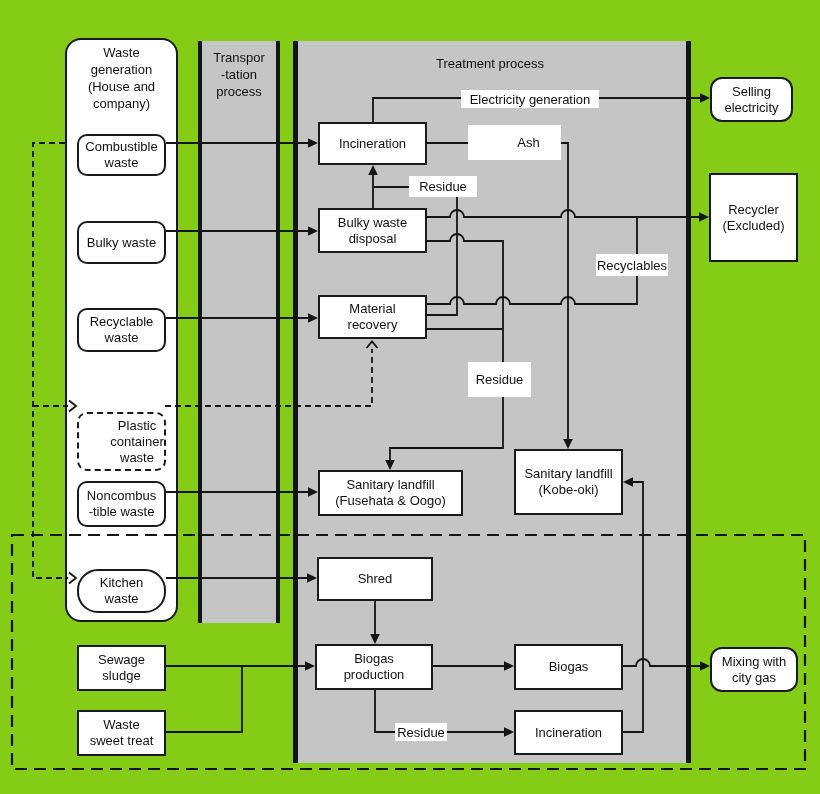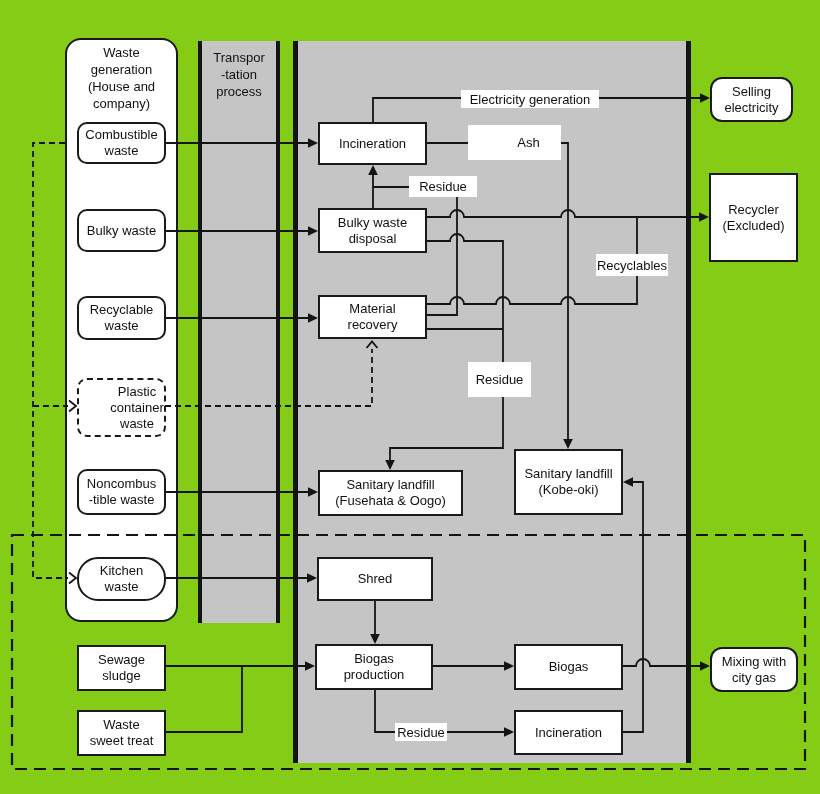--- a/index.html
+++ b/index.html
@@ -13,21 +13,21 @@
   .container-box{
     position:absolute;background:#ffffff;border:2px solid #1a1a1a;
     border-radius:16px;box-sizing:border-box;z-index:1;
   }
   .box{
     position:absolute;background:#ffffff;border:2px solid #1a1a1a;
     display:flex;align-items:center;justify-content:center;text-align:center;
     white-space:pre-line;font-size:13px;line-height:16px;color:#111;
     box-sizing:border-box;z-index:2;
   }
-  .rounded{border-radius:10px;}
+  .rounded{border-radius:10px;margin-top:12px;}
   .rounded-ext{border-radius:12px;}
   .dashed{border-style:dashed;}
   .flow-label{
     position:absolute;background:#ffffff;display:flex;align-items:center;
     justify-content:center;text-align:center;font-size:13px;color:#111;
     z-index:4;white-space:pre-line;
   }
   .region-title{
     position:absolute;font-size:13px;line-height:17px;color:#111;
     text-align:center;white-space:pre-line;z-index:4;
@@ -49,27 +49,28 @@
 
   <div class="container-box" style="left:65px;top:38px;width:113px;height:584px;"></div>
 
   <div class="region-title" style="left:65px;top:44px;width:113px;">Waste
 generation
 (House and
 company)</div>
   <div class="region-title" style="left:200px;top:49px;width:78px;">Transpor
 -tation
 process</div>
+  <div class="region-title" style="left:390px;top:55px;width:200px;">Treatment process</div>
 
   <div class="box rounded" style="left:77px;top:122px;width:89px;height:42px;">Combustible
 waste</div>
   <div class="box rounded" style="left:77px;top:209px;width:89px;height:43px;">Bulky waste</div>
   <div class="box rounded" style="left:77px;top:296px;width:89px;height:44px;">Recyclable
 waste</div>
-  <div class="box rounded dashed" style="left:77px;top:378px;width:89px;height:59px;padding-left:31px;">Plastic
+  <div class="box rounded dashed" style="left:77px;top:400px;width:89px;height:59px;padding-left:31px;">Plastic
 container
 waste</div>
   <div class="box rounded" style="left:77px;top:469px;width:89px;height:46px;">Noncombus
 -tible waste</div>
   <div class="box rounded" style="left:77px;top:557px;width:89px;height:44px;border-radius:21px;">Kitchen
 waste</div>
 
   <div class="box" style="left:77px;top:645px;width:89px;height:46px;">Sewage
 sludge</div>
   <div class="box" style="left:77px;top:710px;width:89px;height:46px;">Waste

